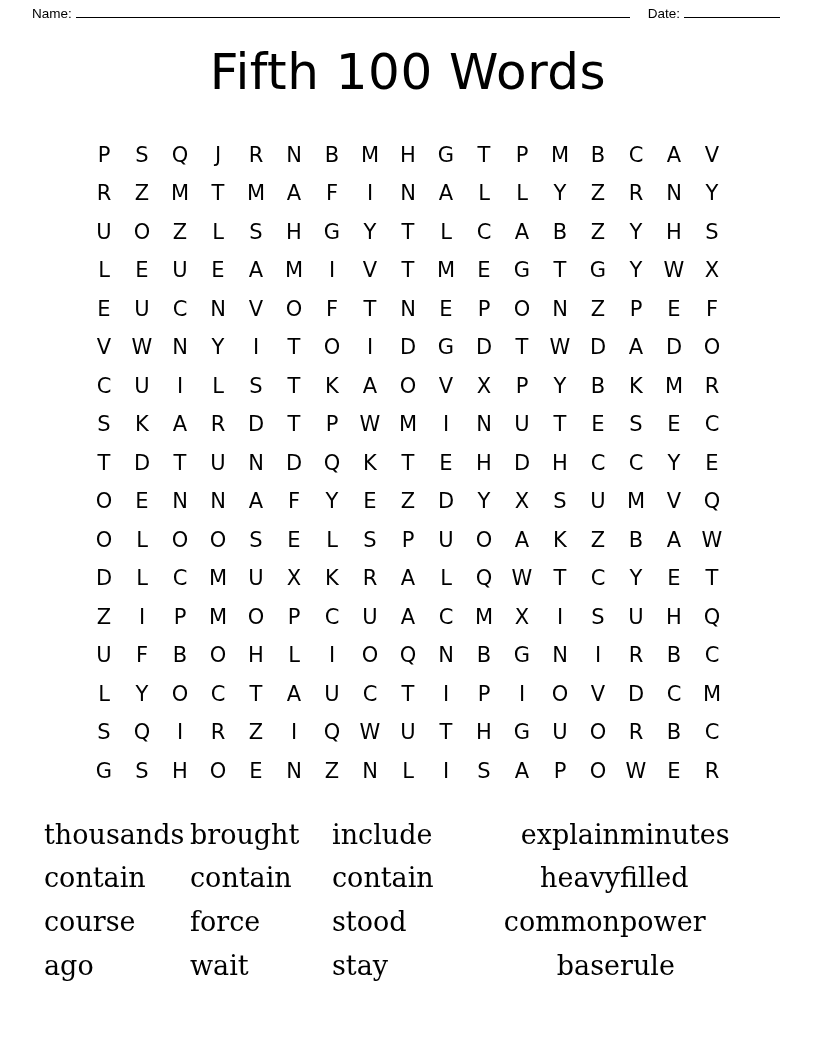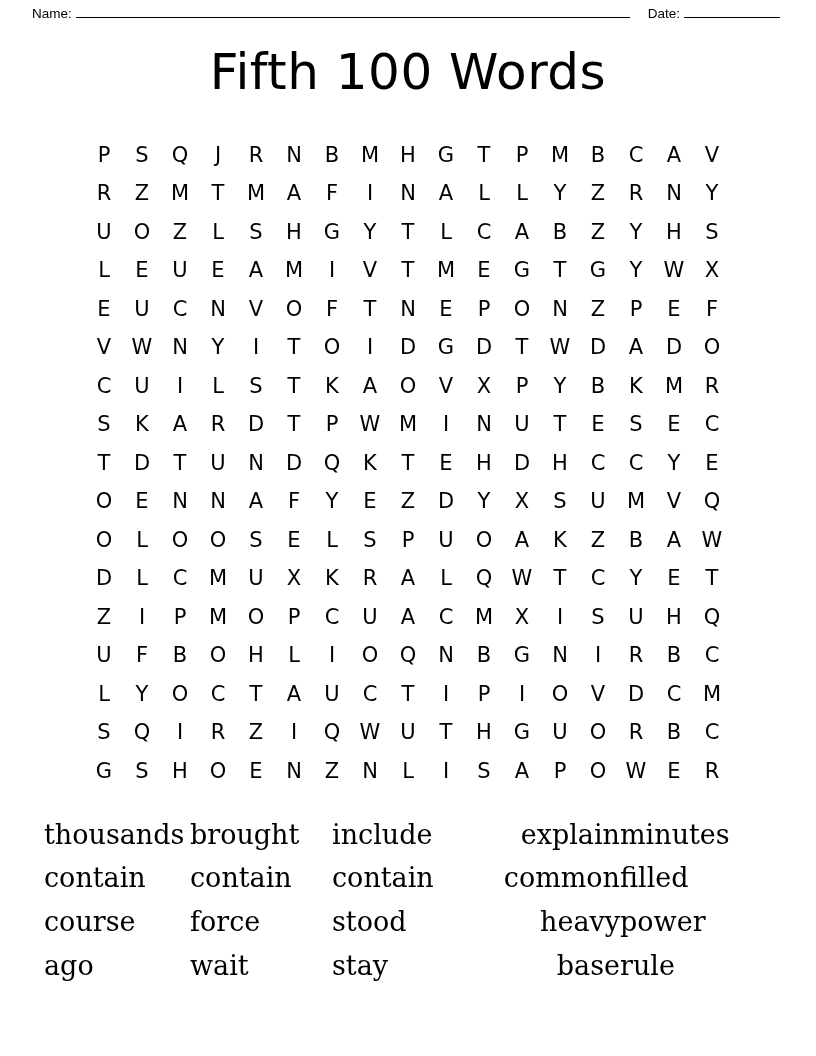--- a/index.html
+++ b/index.html
@@ -426,22 +426,22 @@
         <div class="word">wait</div>
       </div>
       <div class="word-col c2">
         <div class="word">include</div>
         <div class="word">contain</div>
         <div class="word">stood</div>
         <div class="word">stay</div>
       </div>
       <div class="word-col c3">
         <div class="word">explain</div>
+        <div class="word">heavy</div>
         <div class="word">common</div>
-        <div class="word">heavy</div>
         <div class="word">base</div>
       </div>
       <div class="word-col c4">
         <div class="word">minutes</div>
         <div class="word">filled</div>
         <div class="word">power</div>
         <div class="word">rule</div>
       </div>
     </div>
 

